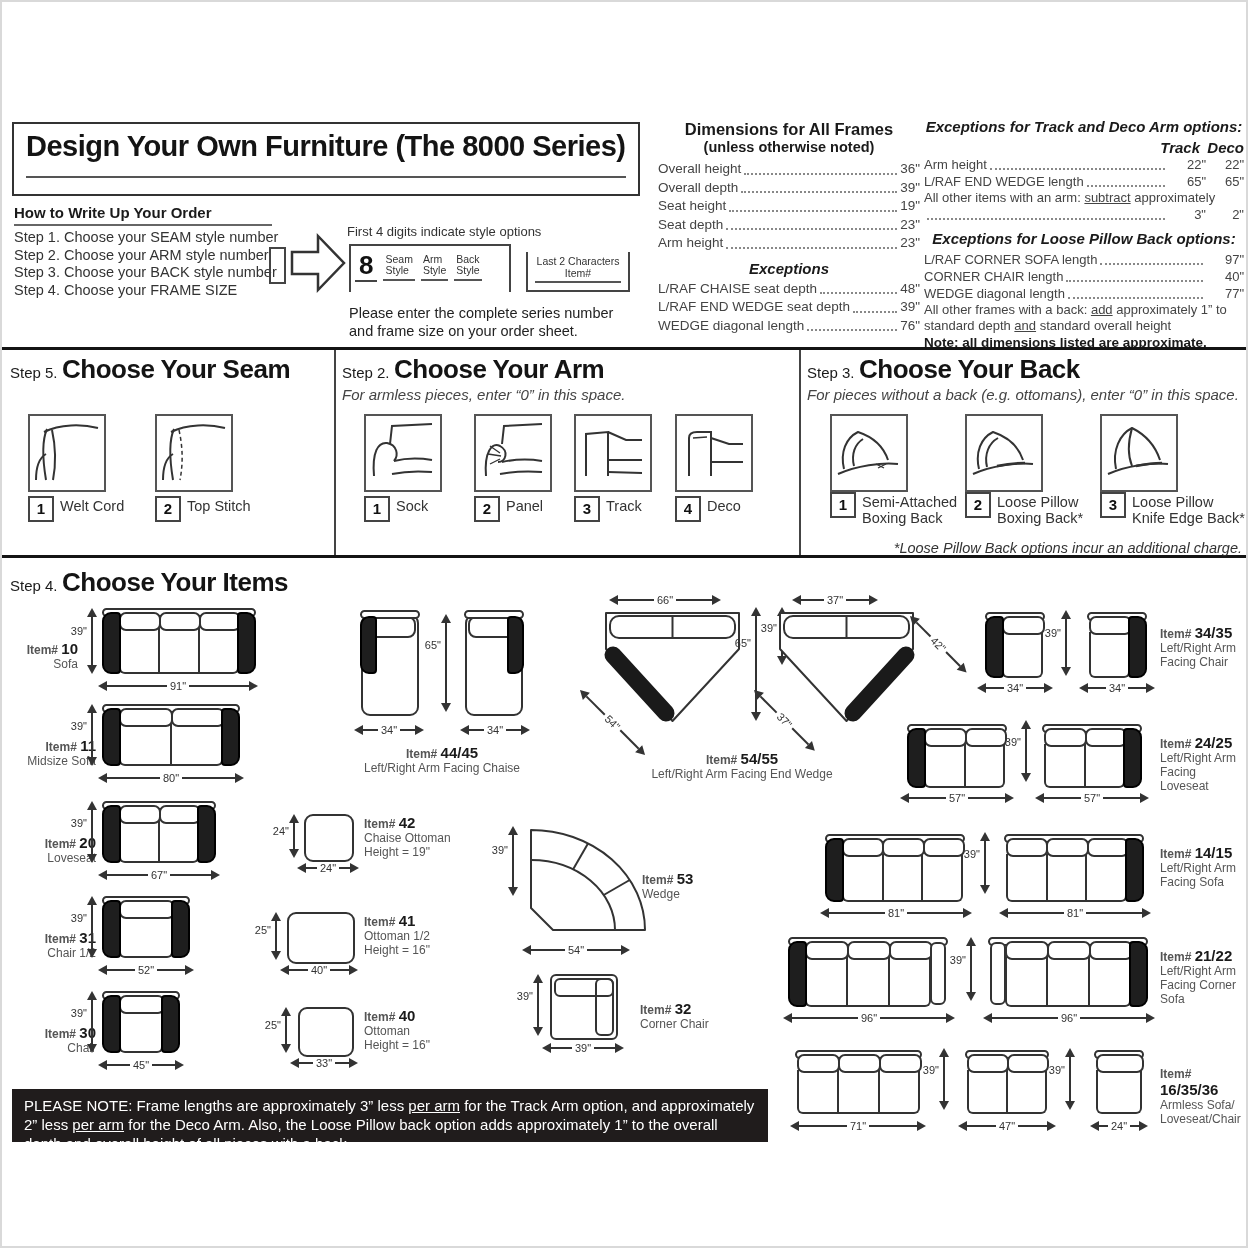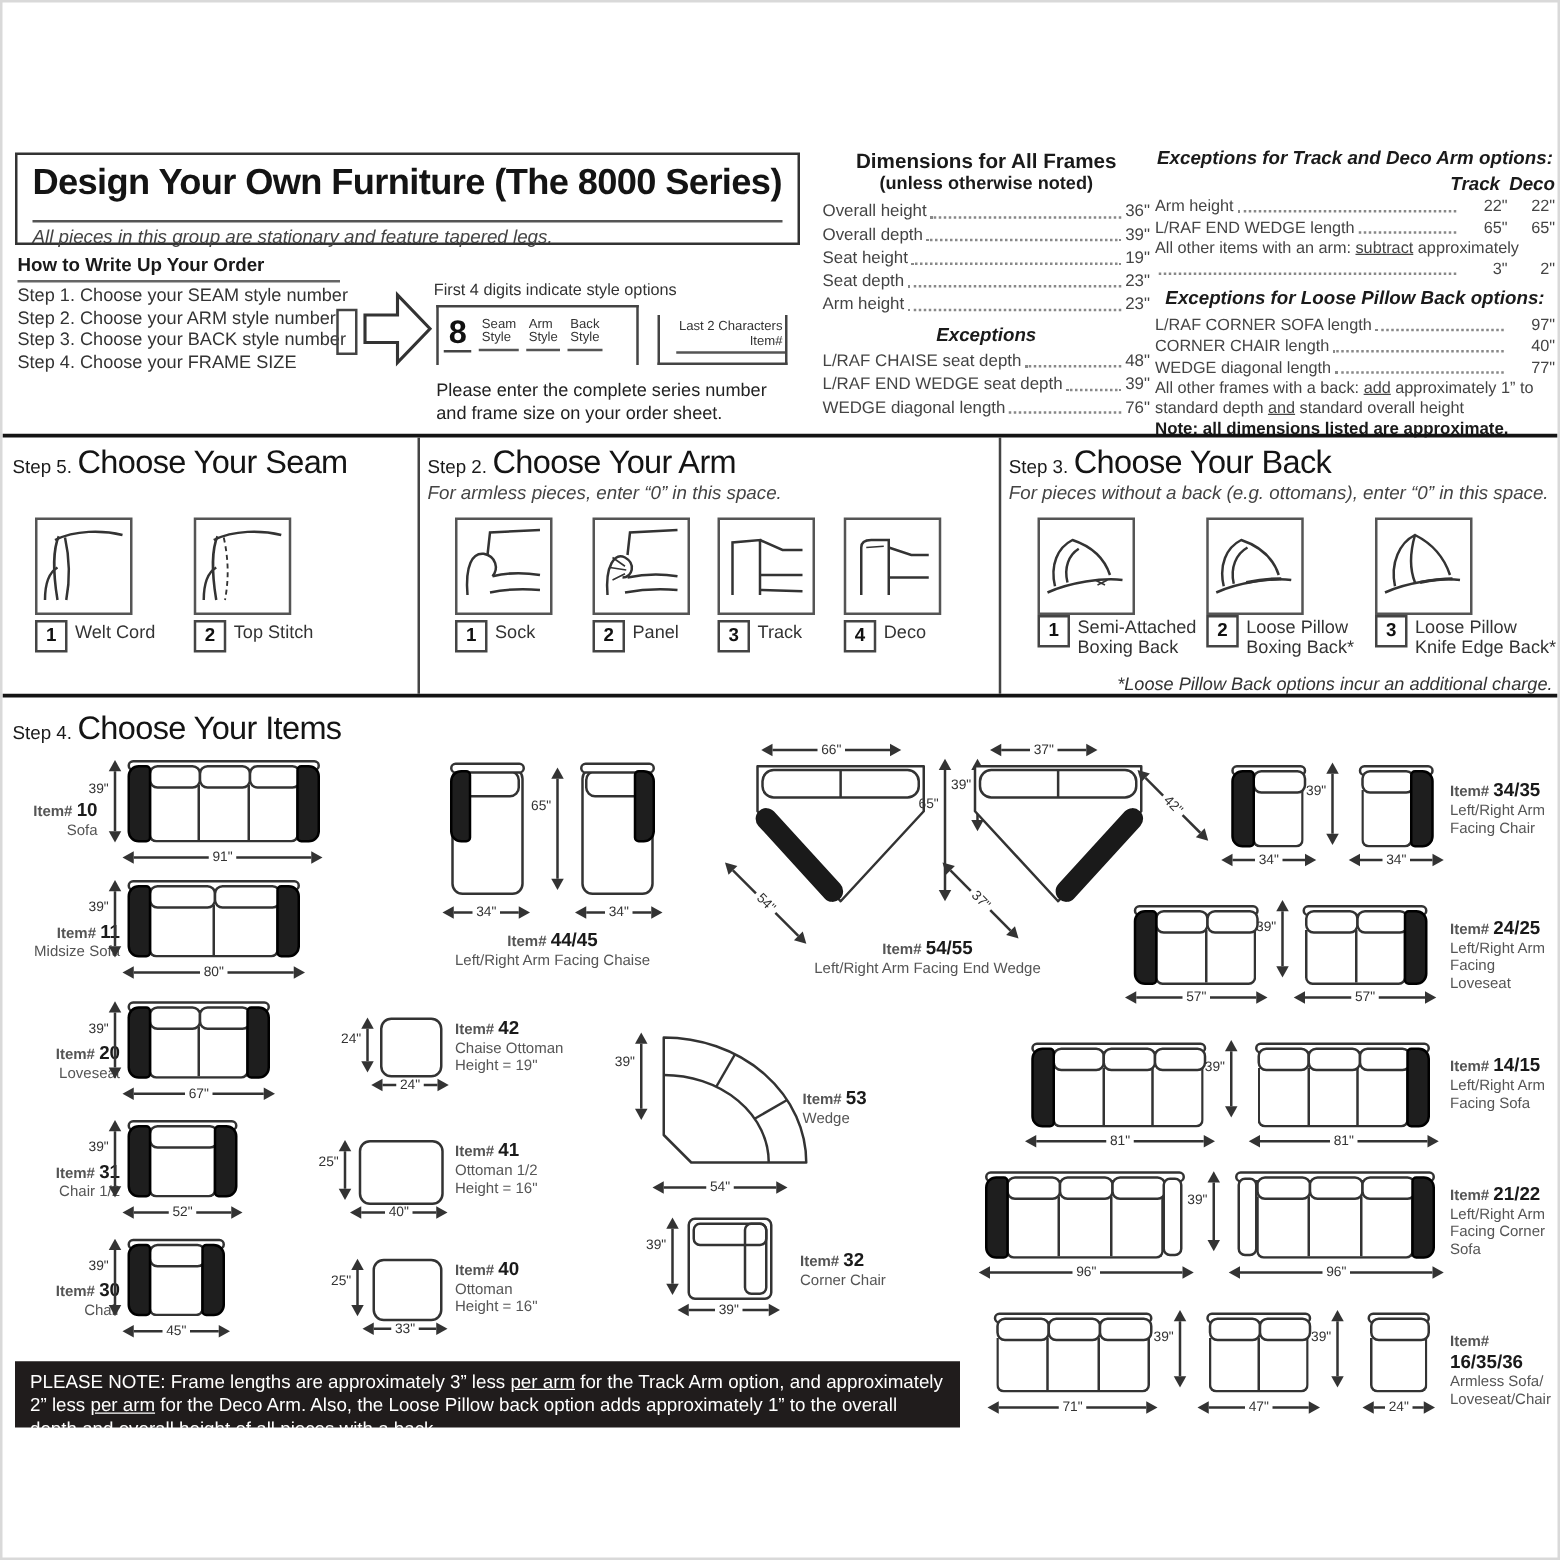--- a/index.html
+++ b/index.html
@@ -14,21 +14,21 @@
   .title{font-size:29px;font-weight:bold;color:#141414;letter-spacing:-0.5px;border-bottom:2px solid #555;padding-bottom:13px;}
   .subtitle{font-size:15px;font-style:italic;color:#444;margin-top:3px;}
   .h-order{position:absolute;left:12px;top:202px;font-size:15px;font-weight:bold;color:#1a1a1a;border-bottom:2px solid #666;width:258px;padding-bottom:3px;}
   .orderlist{position:absolute;left:12px;top:227px;font-size:14.5px;color:#333;line-height:17.5px;}
   .ordernote{position:absolute;left:12px;top:302px;width:266px;font-size:14.5px;font-style:italic;color:#444;line-height:17px;}
   .minirect{position:absolute;left:267px;top:245px;width:13px;height:33px;border:2px solid #444;}
   .slotcap{position:absolute;left:345px;top:222px;font-size:13px;color:#333;}
   .slotbox{position:absolute;left:347px;top:242px;width:162px;height:48px;border:2px solid #444;border-bottom:none;display:flex;align-items:flex-start;padding:4px 4px 0;box-sizing:border-box;gap:6px;}
   .digit{font-size:26px;font-weight:bold;color:#111;border-bottom:2px solid #444;line-height:30px;padding:0 4px;}
   .slot{font-size:10.5px;line-height:11px;color:#333;border-bottom:2px solid #555;padding:4px 2px 3px;}
-  .lastbox{position:absolute;left:524px;top:250px;width:104px;height:40px;border:2px solid #444;border-top:none;font-size:10.5px;line-height:12px;text-align:right;color:#333;padding-top:3px;box-sizing:border-box;}
+  .lastbox{position:absolute;left:524px;top:250px;width:104px;height:40px;border:2px solid #444;border-top:none;font-size:10.5px;line-height:12px;text-align:center;color:#333;padding-top:3px;box-sizing:border-box;}
   .lastbox .inner{display:inline-block;border-bottom:2px solid #555;padding:0 2px 2px;}
   .enternote{position:absolute;left:347px;top:302px;width:290px;font-size:14.5px;color:#222;line-height:18px;}
   
   .dimcol{position:absolute;left:656px;top:118px;width:262px;}
   .dimcol h3{margin:0;text-align:center;font-size:16.5px;color:#1a1a1a;}
   .dimcol .sub{text-align:center;font-size:14.5px;font-weight:bold;color:#1a1a1a;margin-bottom:5px;}
   .lrow{display:flex;align-items:flex-end;font-size:13.5px;color:#444;line-height:18.5px;}
   .lrow .lead{flex:1;border-bottom:2px dotted #888;margin:0 3px 4px;}
   .lrow .val{white-space:nowrap;}
   .excep{ text-align:center;font-size:15px;font-weight:bold;font-style:italic;color:#1a1a1a;margin:7px 0 3px;}
@@ -41,21 +41,21 @@
   .trow .lead{flex:1;border-bottom:2px dotted #888;margin:0 3px 3px;}
   .trow .v{width:38px;text-align:right;white-space:nowrap;}
   .tnote{font-size:13px;color:#444;line-height:16px;}
   .notebold{font-size:13.5px;font-weight:bold;color:#1a1a1a;margin-top:1px;}
   
   .hr{position:absolute;left:0;right:0;height:3px;background:#141414;}
   .vr{position:absolute;width:2px;background:#444;}
   
   .stephead{position:absolute;white-space:nowrap;}
   .stephead .sl{font-size:15px;color:#1a1a1a;}
-  .stephead .st{font-size:26px;font-weight:normal;color:#141414;letter-spacing:-0.5px;}
+  .stephead .st{font-size:26px;font-weight:bold;color:#141414;letter-spacing:-0.5px;}
   .stepsub{position:absolute;font-size:15px;font-style:italic;color:#444;}
   .thumb{position:absolute;width:74px;height:74px;border:2px solid #555;background:#fff;}
   .optlab{position:absolute;display:flex;align-items:flex-start;gap:6px;font-size:14.5px;color:#333;white-space:nowrap;}
   .numbox{display:inline-block;width:22px;height:22px;border:2px solid #444;font-weight:bold;text-align:center;line-height:21px;font-size:15px;color:#111;background:#fff;flex:0 0 auto;}
   .optlab .ll{line-height:16px;padding-top:2px;}
   .backfoot{position:absolute;font-size:14.5px;font-style:italic;color:#333;text-align:right;}
   
   .dimh{position:absolute;display:flex;align-items:center;}
   .dimh s,.dimv s{display:block;width:0;height:0;text-decoration:none;}
   .dimh .tl{border:5px solid transparent;border-right:9px solid #333;border-left:none;}
@@ -106,21 +106,20 @@
   .notebar{position:absolute;left:10px;top:1087px;width:756px;height:53px;background:#201c1c;color:#fff;
            font-size:15px;line-height:19px;padding:7px 12px;box-sizing:border-box;}
 </style>
 </head>
 <body>
 
 <div class="page">
 
   <div class="titlebox">
     <div class="title">Design Your Own Furniture (The 8000 Series)</div>
-    <div class="subtitle">All pieces in this group are stationary and feature tapered legs.</div>
   </div>
 
   <div class="h-order">How to Write Up Your Order</div>
   <div class="orderlist">
     <div>Step 1. Choose your SEAM style number</div>
     <div>Step 2. Choose your ARM style number</div>
     <div>Step 3. Choose your BACK style number</div>
     <div>Step 4. Choose your FRAME SIZE</div>
   </div>
 

